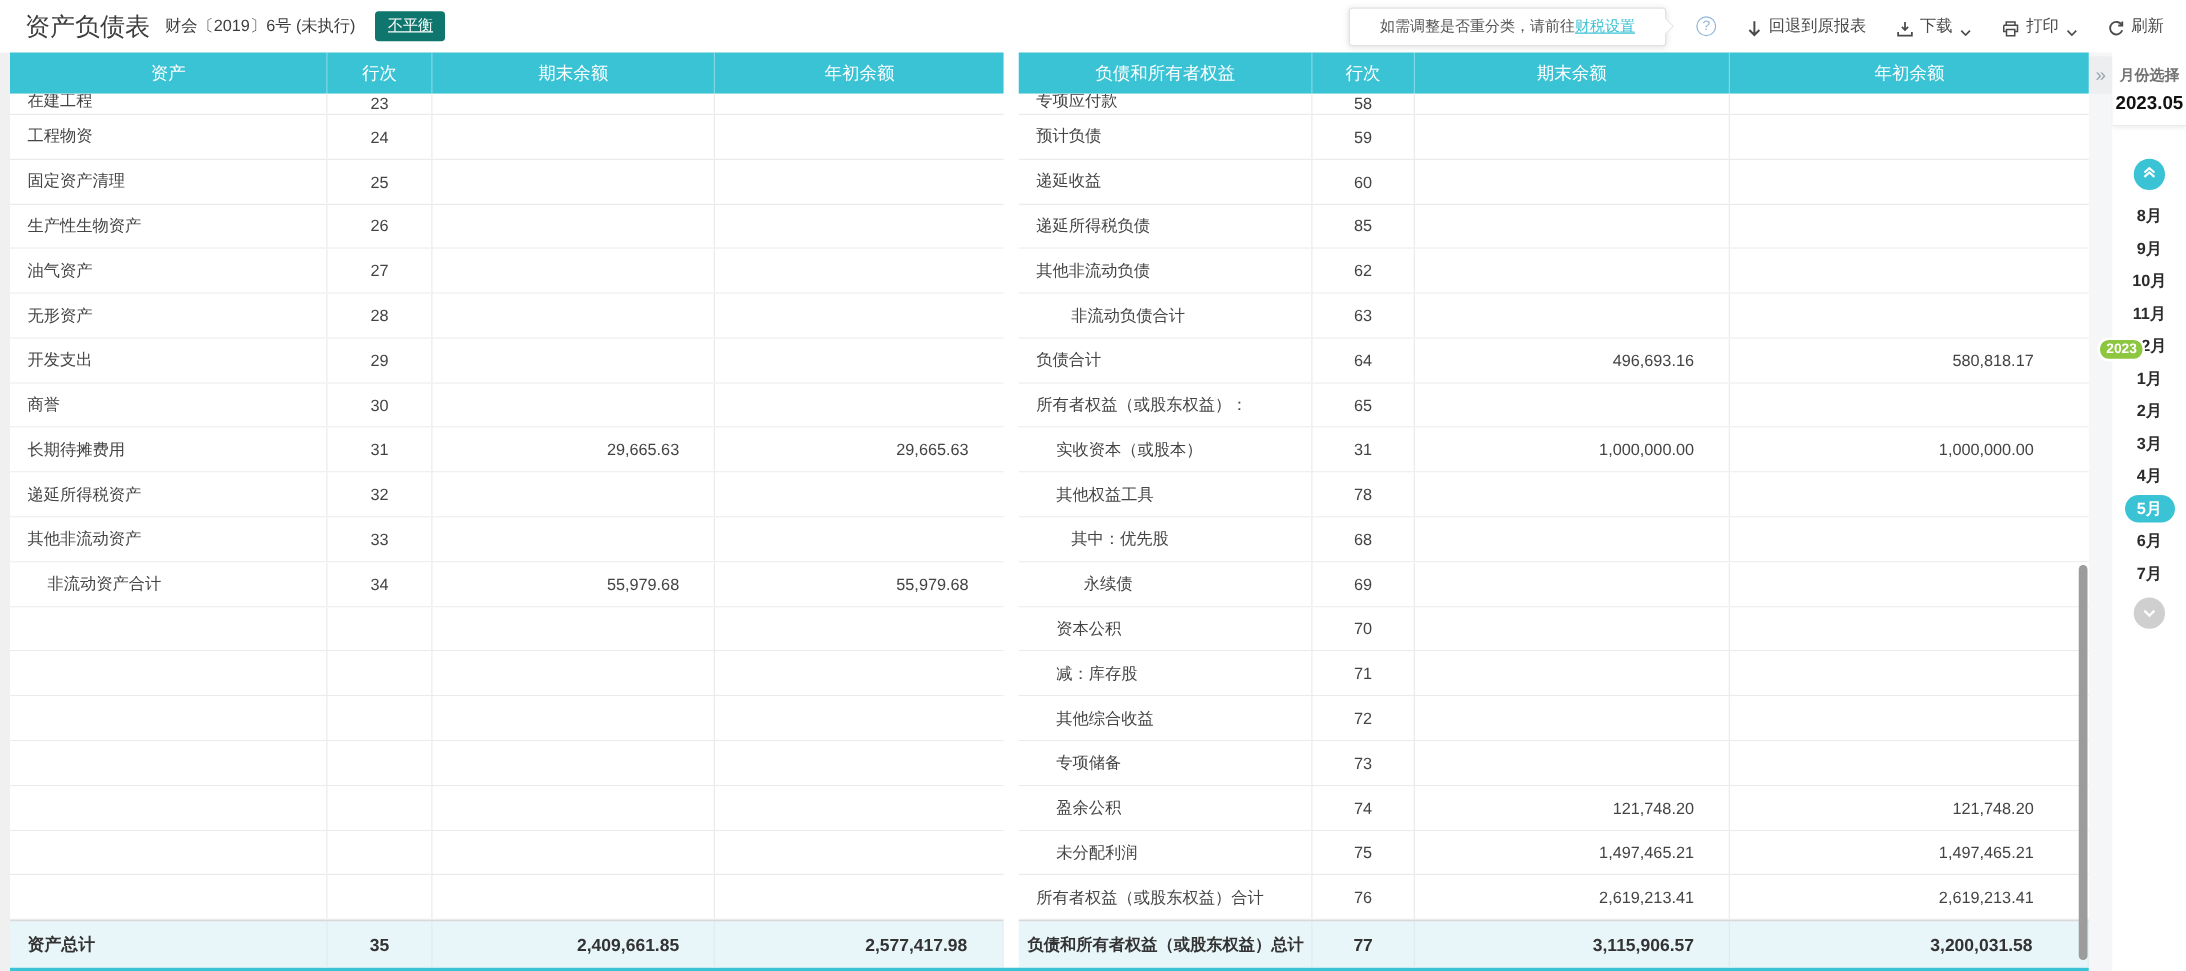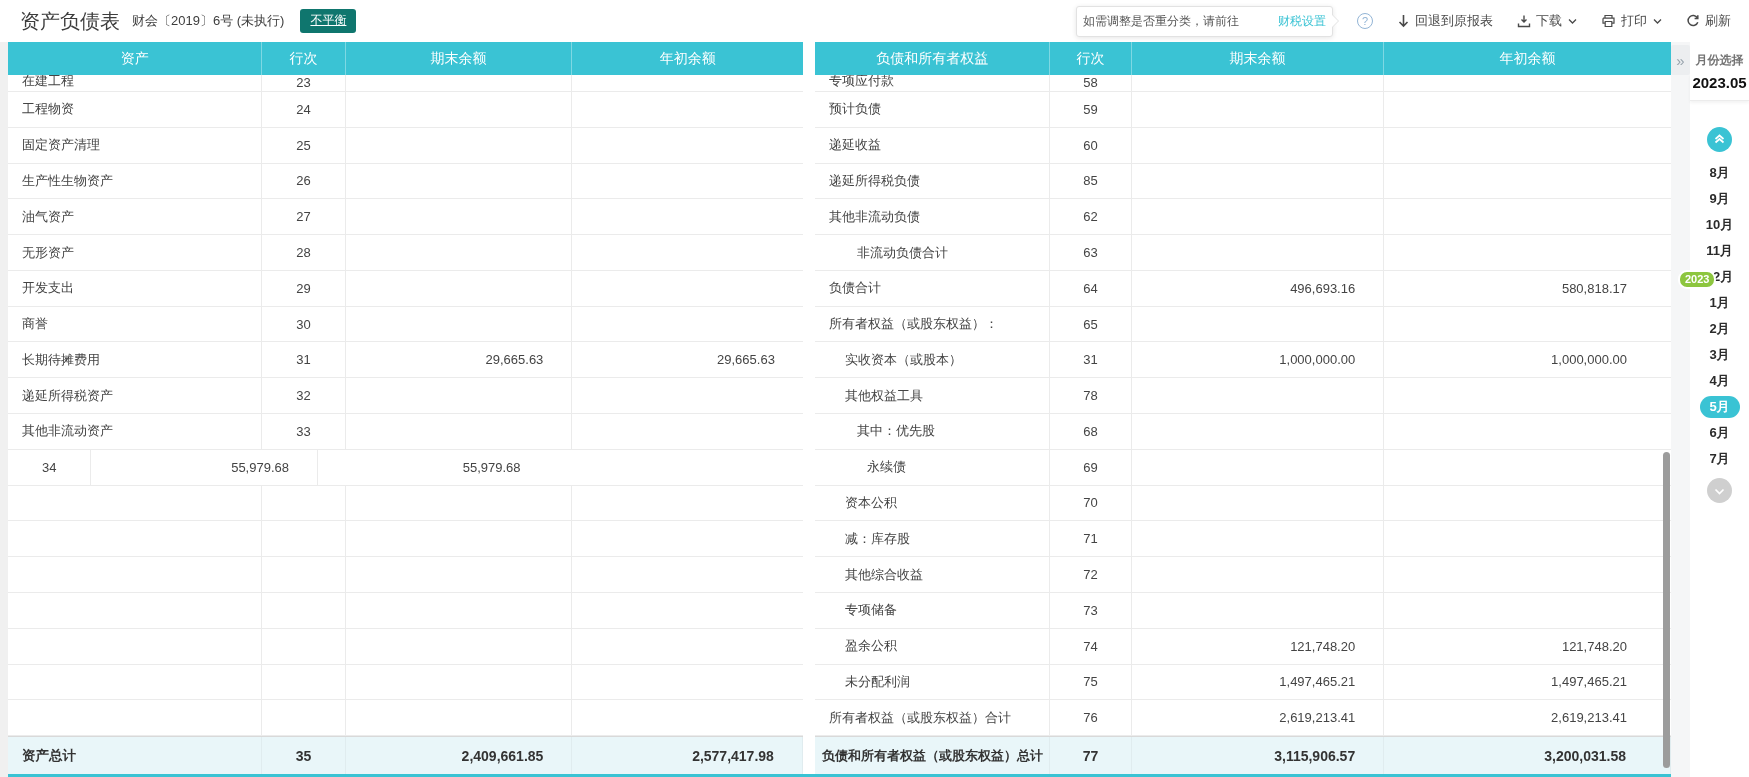--- a/index.html
+++ b/index.html
@@ -10,41 +10,41 @@
   
   .topbar { height:42px; flex:0 0 42px; background:#fff; display:flex; align-items:center; padding:0 18px 0 20px; }
   .page-title { font-size:20px; color:#3d3d3d; }
   .page-subtitle { font-size:13px; color:#3d3d3d; margin-left:12px; }
   .warn-badge { position:relative; margin-left:16px; background:#0f766e; color:#fff; font-size:12px;
     padding:3px 10px 4px; border-radius:3px; text-decoration:underline; cursor:pointer; }
   .warn-badge::before { content:''; position:absolute; left:-4px; bottom:1px; width:9px; height:8px;
     background:#dfa012; transform:skewX(-25deg); z-index:-1; border-radius:1px; }
   .topbar-right { margin-left:auto; display:flex; align-items:center; gap:24px; }
   .tooltip { position:relative; display:flex; align-items:center; background:#fff; border:1px solid #e2e2e2;
-    box-shadow:0 1px 5px rgba(0,0,0,.10); border-radius:3px; padding:6px 6px; font-size:12px; color:#555; }
+    box-shadow:0 1px 5px rgba(0,0,0,.10); border-radius:3px; padding:6px 24px; font-size:12px; color:#555; }
   .tooltip::after { content:''; position:absolute; right:-6px; top:50%; margin-top:-6px;
     border-top:6px solid transparent; border-bottom:6px solid transparent; border-left:6px solid #fff;
     filter:drop-shadow(1px 0 0 #e2e2e2); }
-  .tooltip a { color:#3ac3d4; cursor:pointer;margin-left:39px; }
+  .tooltip a { color:#3ac3d4; text-decoration:underline; cursor:pointer; }
   .help-circle { width:16px; height:16px; border:1px solid #93b5d6; color:#93b5d6; border-radius:50%;
     font-size:11px; line-height:14px; text-align:center; cursor:pointer; flex:0 0 auto; }
-  .tbtn { display:flex; align-items:center; gap:5px; font-size:13px; color:#4a4a4a; cursor:pointer; white-space:nowrap; }
+  .tbtn { display:flex; align-items:flex-end; gap:5px; font-size:13px; color:#4a4a4a; cursor:pointer; white-space:nowrap; }
   .tbtn svg { display:block; }
   .chev { margin-left:1px; }
 
   
   .content { flex:1; display:flex; background:#fff; min-height:0; }
   .gutter { flex:0 0 8px; background:#f0f0f0; }
   .table-wrap { flex:1; display:flex; position:relative; border-bottom:3px solid #3ac3d4; background:#fff; min-width:0; }
   .half { display:flex; flex-direction:column; min-width:0; }
   .half.left  { flex:0 0 47.8%; }
   .half.right { flex:1; }
   .split-gap { flex:0 0 12px; background:#fff; }
 
-  .thead { flex:0 0 33px; display:flex; background:#3ac3d4; color:#fff; font-size:14px;justify-content:flex-end; }
+  .thead { flex:0 0 33px; display:flex; background:#3ac3d4; color:#fff; font-size:14px; }
   .thead .th { display:flex; align-items:center; justify-content:center; border-right:1px solid rgba(255,255,255,.35); }
   .thead .th:last-child { border-right:none; }
 
   
   .left  .c1 { width:32%; }  .left  .c2 { width:10.5%; } .left  .c3 { width:28.5%; } .left  .c4 { width:29%; }
   .right .c1 { width:27.5%; } .right .c2 { width:9.5%; } .right .c3 { width:29.5%; } .right .c4 { width:33.5%; }
 
   .tbody { flex:1; display:flex; flex-direction:column; min-height:0; }
   .tr { flex:1; display:flex; border-bottom:1px solid #ebebeb; background:#fff; min-height:0; }
   .tr.clipped { flex:0 0 17px; overflow:hidden; }
@@ -259,20 +259,23 @@
   <div class="tr">
     <div class="td c1">
                 <span class="lbl pad-0">其他非流动资产</span>
               </div>
     <div class="td c2 line">33</div>
     <div class="td c3 num end"></div>
     <div class="td c4 num begin"></div>
   </div>
 
   <div class="tr">
+    <div class="td c1">
+                <span class="lbl pad-1">非流动资产合计</span>
+              </div>
     <div class="td c2 line">34</div>
     <div class="td c3 num end">55,979.68</div>
     <div class="td c4 num begin">55,979.68</div>
   </div>
 
   <div class="tr">
     <div class="td c1">
                 <span class="lbl pad-0"></span>
               </div>
     <div class="td c2 line"></div>

